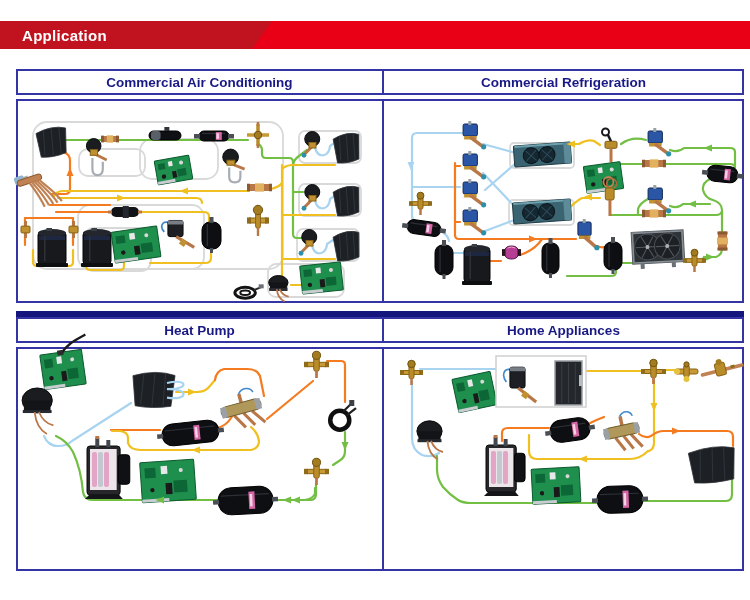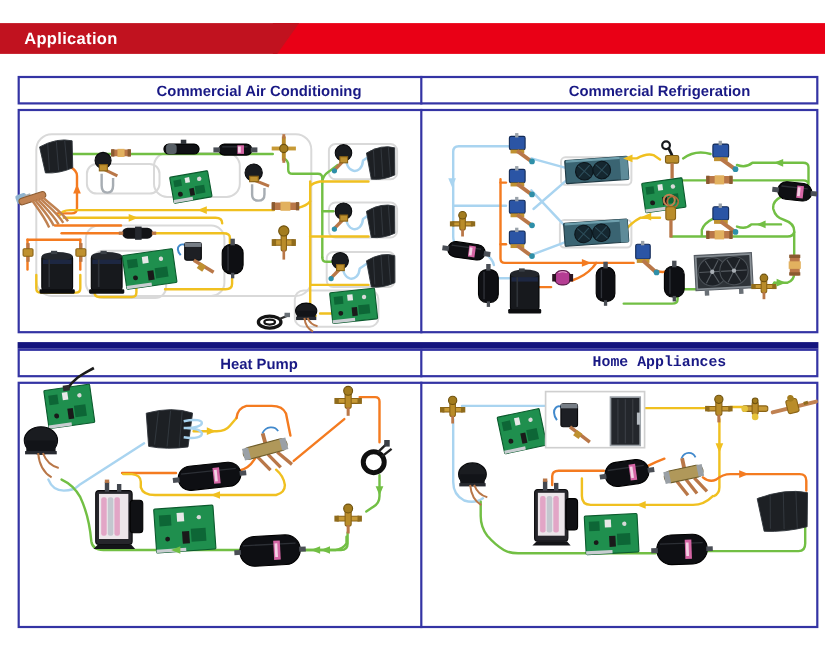--- a/index.html
+++ b/index.html
@@ -7,21 +7,21 @@
   #page{position:relative;width:750px;height:600px;overflow:hidden;background:#fff;text-align:right;}
   .banner-bright{position:absolute;left:248px;top:21px;width:502px;height:28px;}
   .banner-dark{position:absolute;left:0;top:21px;width:272px;height:28px;
     clip-path:polygon(0 0,100% 0,calc(100% - 20px) 100%,0 100%);
     display:flex;align-items:center;}
   .banner-dark span{color:#fff;font-weight:bold;font-size:15px;padding-left:22px;letter-spacing:0.3px;}
   .frame-box{position:absolute;border:2px solid #3434a4;box-sizing:border-box;background:transparent;}
   .vdiv{position:absolute;width:2px;background:#3434a4;}
   .thickbar{position:absolute;left:16px;top:311px;width:728px;height:6px;}
   .qt{position:absolute;height:26px;display:flex;align-items:center;justify-content:center;
-      font-weight:bold;font-size:13.5px;color:#191985;padding-left:36px;}
+      font-weight:bold;font-size:13.5px;color:#191985;}
   #diagram{position:absolute;left:0;top:0;pointer-events:none;}
 </style>
 </head>
 <body>
 
 <div id="page">
 
   <div class="banner-bright" style="background: rgb(233, 0, 22);"></div>
   <div class="banner-dark" style="background: rgb(193, 18, 31);">
     <span>Application</span>
@@ -34,21 +34,21 @@
   <div class="frame-box" id="box-content-bottom" style="left:16px;top:347px;width:728px;height:224px;"></div>
 
   <div class="vdiv" style="left:382px;top:69px;height:26px;"></div>
   <div class="vdiv" style="left:382px;top:99px;height:204px;"></div>
   <div class="vdiv" style="left:382px;top:317px;height:26px;"></div>
   <div class="vdiv" style="left:382px;top:347px;height:224px;"></div>
 
   <div class="qt" style="left:16px;top:69px;width:367px;">Commercial Air Conditioning</div>
   <div class="qt" style="left:383px;top:69px;width:361px;">Commercial Refrigeration</div>
   <div class="qt" style="left:16px;top:317px;width:367px;">Heat Pump</div>
-  <div class="qt" style="left:383px;top:317px;width:361px;font-family:Liberation Mono, monospace;">Home Appliances</div>
+  <div class="qt" style="left:383px;top:317px;width:361px;">Home Appliances</div>
 
   <svg id="diagram" width="750" height="600" viewBox="0 0 750 600">
       <g>
         <rect x="33" y="122" width="250" height="147" rx="14" fill="none" stroke="#d9d9d9" stroke-width="1.8"></rect>
         <rect x="79" y="149" width="66" height="27" rx="9" fill="none" stroke="#d9d9d9" stroke-width="1.8"></rect>
         <rect x="140" y="139" width="78" height="40" rx="12" fill="none" stroke="#d9d9d9" stroke-width="1.8"></rect>
         <rect x="78" y="205" width="126" height="64" rx="12" fill="none" stroke="#d9d9d9" stroke-width="1.8"></rect>
         <rect x="84" y="228" width="67" height="43" rx="10" fill="none" stroke="#d9d9d9" stroke-width="1.8"></rect>
         <rect x="299" y="131" width="62" height="32" rx="6" fill="none" stroke="#d9d9d9" stroke-width="1.8"></rect>
         <rect x="299" y="184" width="62" height="32" rx="6" fill="none" stroke="#d9d9d9" stroke-width="1.8"></rect>

